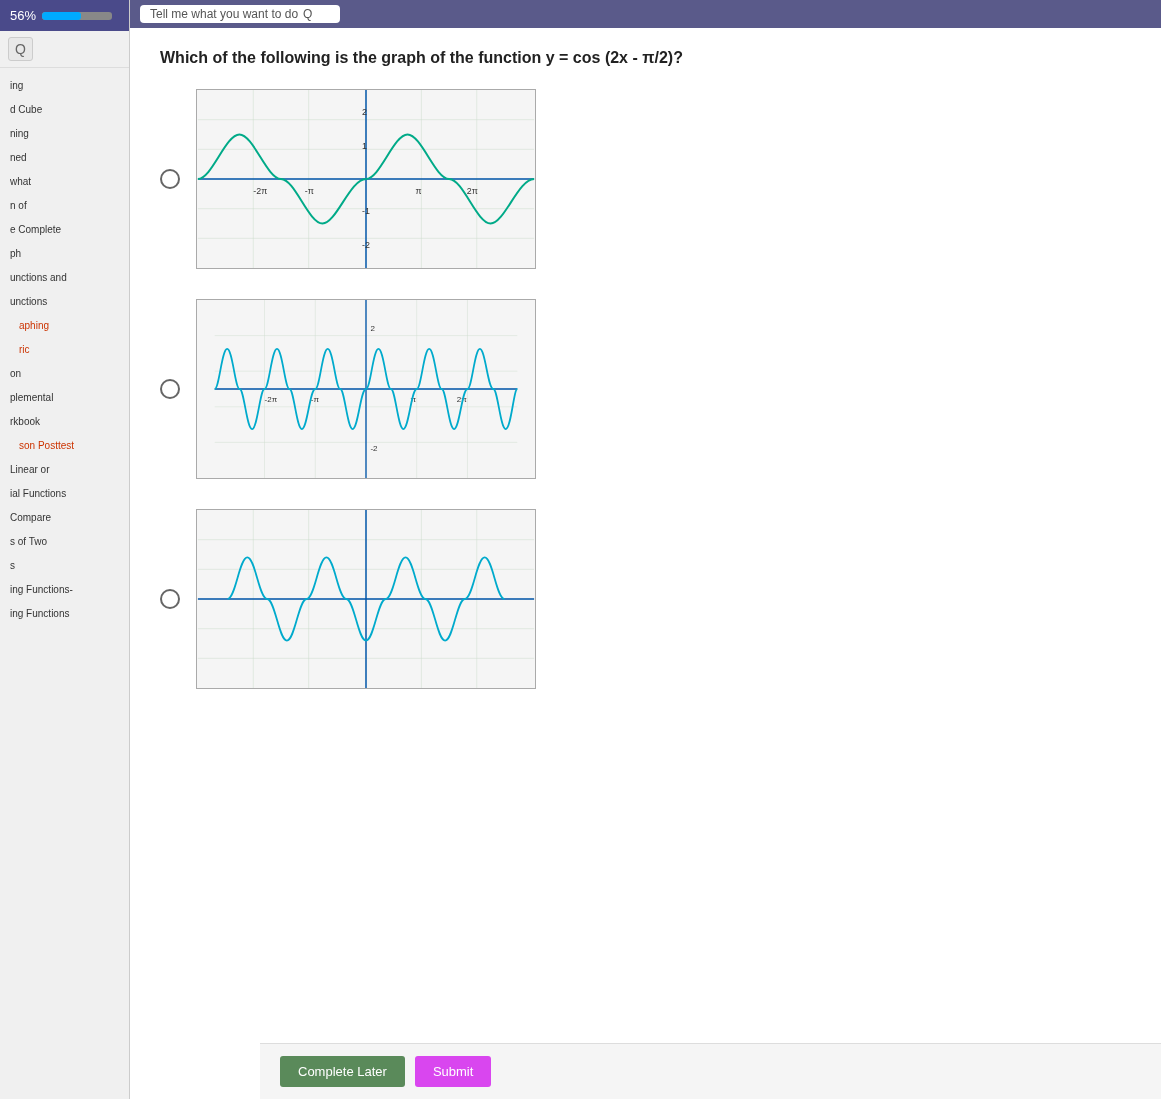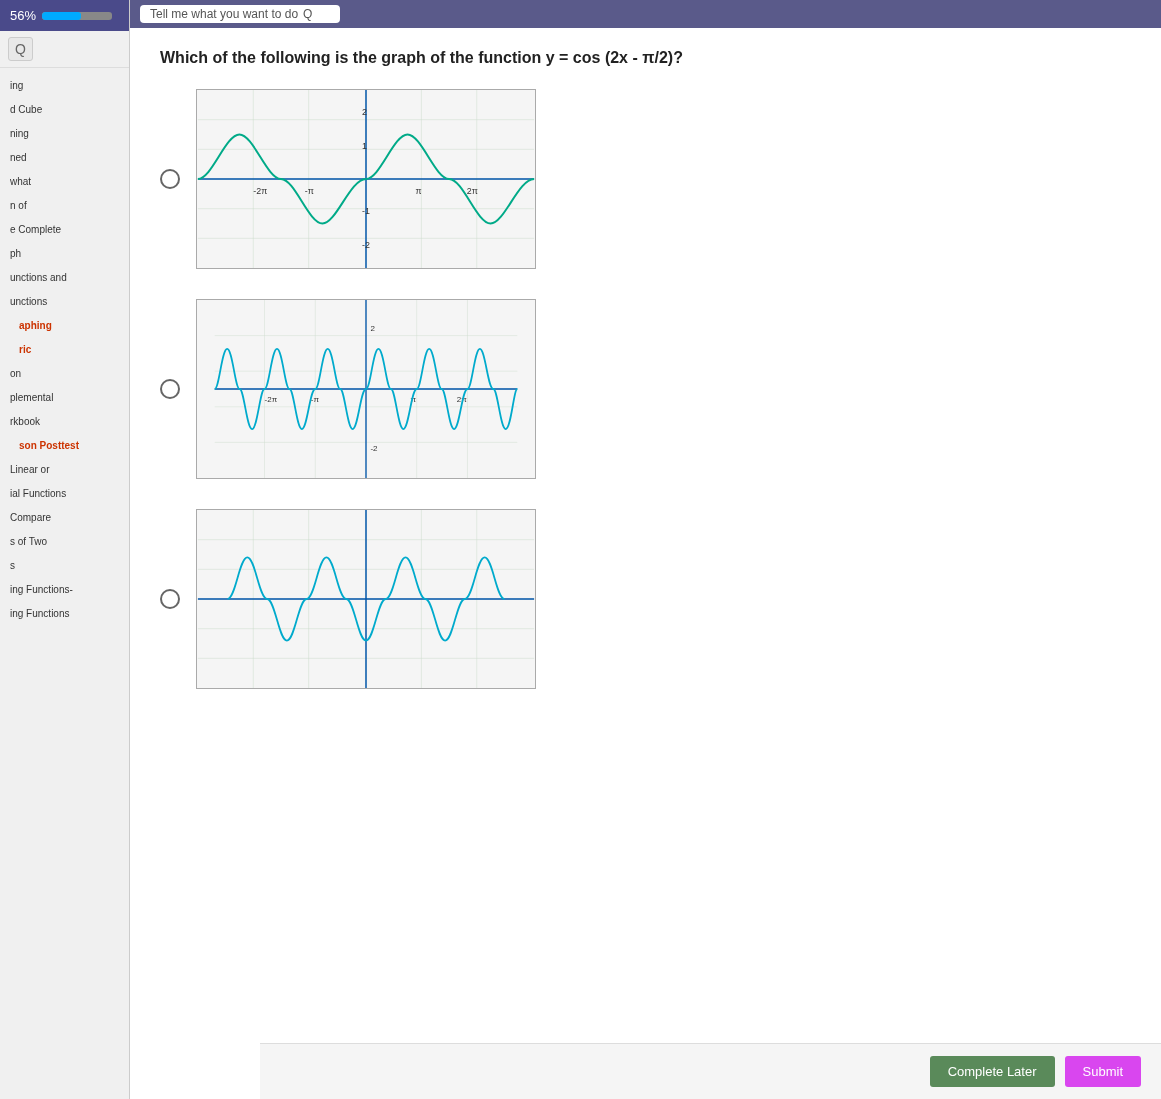--- a/index.html
+++ b/index.html
@@ -64,21 +64,21 @@
       overflow-y: auto;
       padding: 6px 0;
     }
     .sidebar-item {
       padding: 5px 10px;
       font-size: 10px;
       color: #333;
       cursor: pointer;
       line-height: 1.4;
     }
-    .sidebar-item.active { color: #cc3300; font-weight: bold; padding-left: 19px; }
+    .sidebar-item.active { color: #cc3300; font-weight: normal; padding-left: 19px; }
     .sidebar-item.highlight { color: #cc3300; }
 
     
     .main {
       flex: 1;
       background: white;
       height: 1099px;
       overflow-y: auto;
       padding: 20px 30px 80px 30px;
       position: relative;
@@ -150,21 +150,20 @@
 
     .bottom-bar {
       position: absolute;
       bottom: 0;
       left: 130px;
       right: 0;
       background: #f5f5f5;
       border-top: 1px solid #ddd;
       padding: 12px 20px;
       display: flex;
-      justify-content: flex-end;
       gap: 10px;
     }
 
     .btn-complete {
       background: #5a8a5a;
       color: white;
       border: none;
       padding: 8px 18px;
       font-size: 13px;
       border-radius: 3px;

